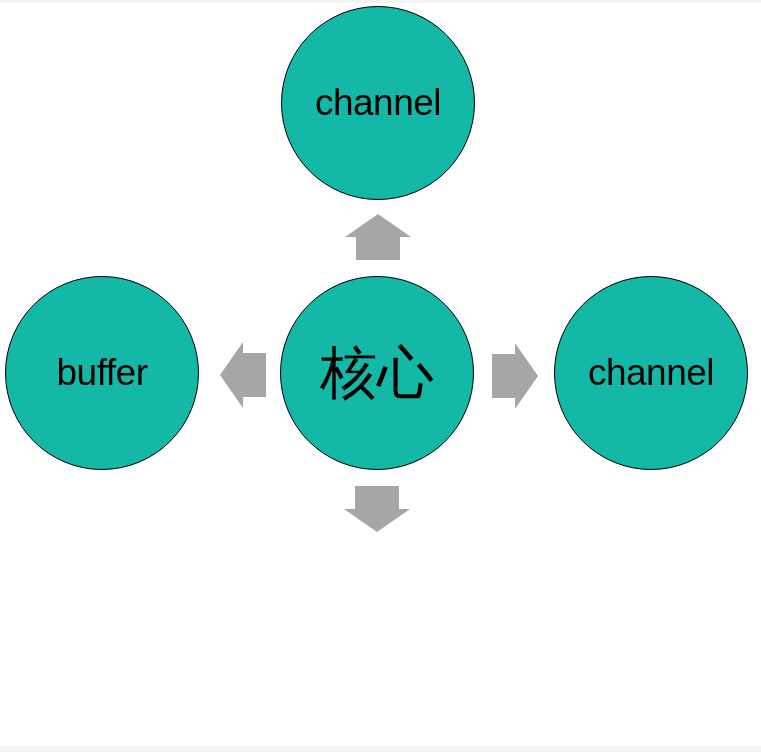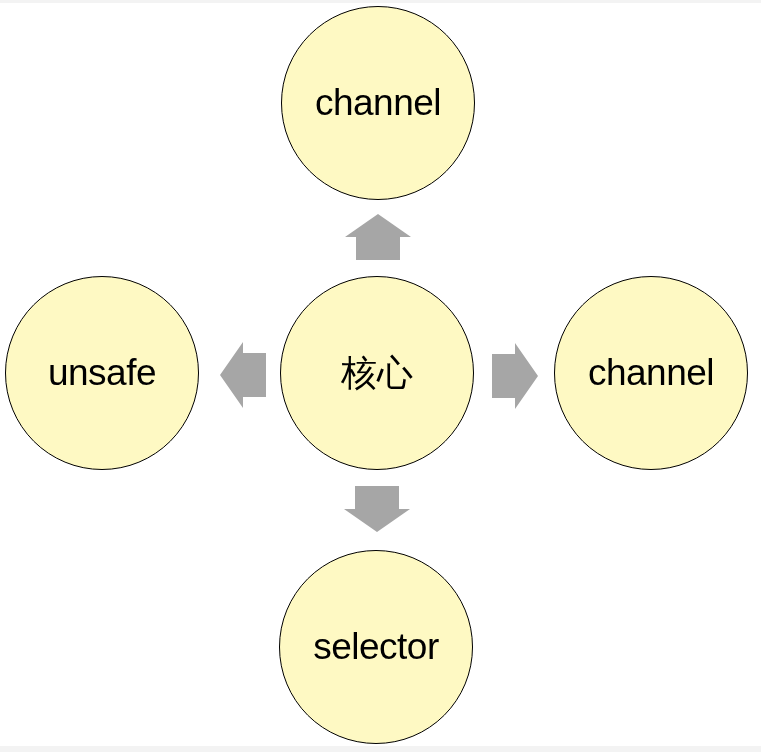--- a/index.html
+++ b/index.html
@@ -23,37 +23,37 @@
   }
   .edge-strip.top { top: 0; height: 3px; }
   .edge-strip.bottom { bottom: 0; height: 6px; }
 
   .circle {
     position: absolute;
     width: 194px;
     height: 194px;
     border: 1.5px solid var(--circle-border, #000000);
     border-radius: 50%;
-    background: #fef9c3;
+    background: #14b8a6;
     box-sizing: border-box;
     display: flex;
     align-items: center;
     justify-content: center;
     text-align: center;
   }
   .circle .label-en {
     font-family: "Liberation Sans", sans-serif;
     font-size: 37px;
     color: var(--text, #000000);
     letter-spacing: -0.5px;
     white-space: nowrap;
   }
   .circle .label-cn {
     font-family: "DejaVu Serif", "Liberation Serif", serif;
-    font-size: 36px;
+    font-size: 57px;
     line-height: 1.18;
     color: var(--text, #000000);
   }
   .node-top    { left: 281px; top: 6px;   }
   .node-left   { left: 5px;   top: 276px; }
   .node-center { left: 280px; top: 276px; }
   .node-right  { left: 554px; top: 276px; }
   .node-bottom { left: 279px; top: 550px; }
 
   .arrow {
@@ -72,36 +72,33 @@
 <div class="canvas">
 
   <div class="edge-strip top"></div>
   <div class="edge-strip bottom"></div>
 
   <div class="circle node-top">
     <span class="label-en">channel</span>
   </div>
 
   <div class="circle node-left">
-    <span class="label-en">unsafe</span>
+    <span class="label-en">buffer</span>
   </div>
 
   <div class="circle node-center">
     <span class="label-cn">
       <span>核心</span><br>
     </span>
   </div>
 
   <div class="circle node-right">
     <span class="label-en">channel</span>
   </div>
 
-  <div class="circle node-bottom">
-    <span class="label-en">selector</span>
-  </div>
 
   <svg class="arrow arrow-up" width="66" height="46" viewBox="0 0 66 46">
     <polygon points="33,0 66,23 55,23 55,46 11,46 11,23 0,23"></polygon>
   </svg>
 
   <svg class="arrow arrow-down" width="66" height="46" viewBox="0 0 66 46">
     <polygon points="11,0 55,0 55,23 66,23 33,46 0,23 11,23"></polygon>
   </svg>
 
   <svg class="arrow arrow-left" width="46" height="66" viewBox="0 0 46 66">

